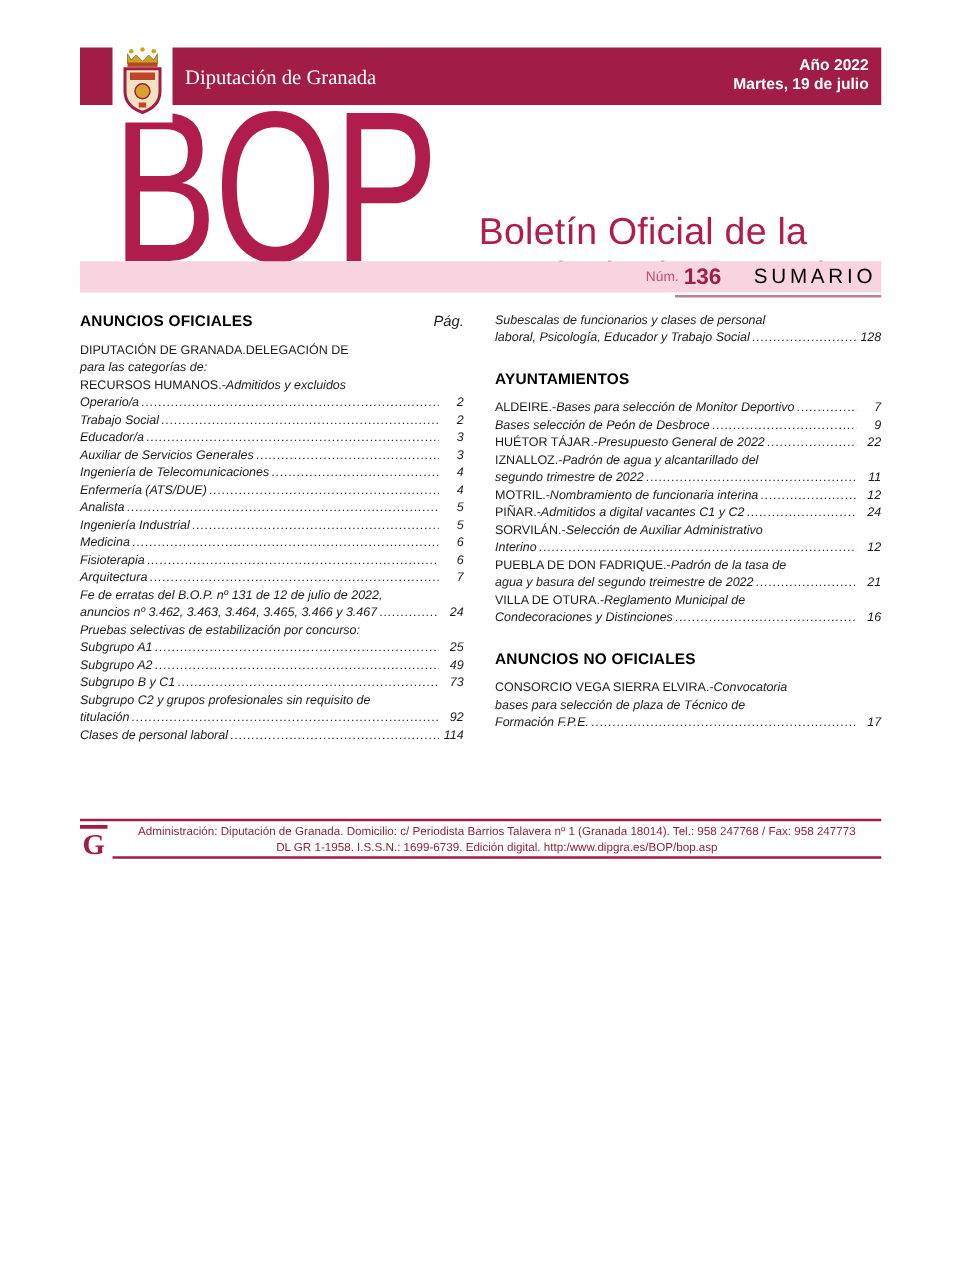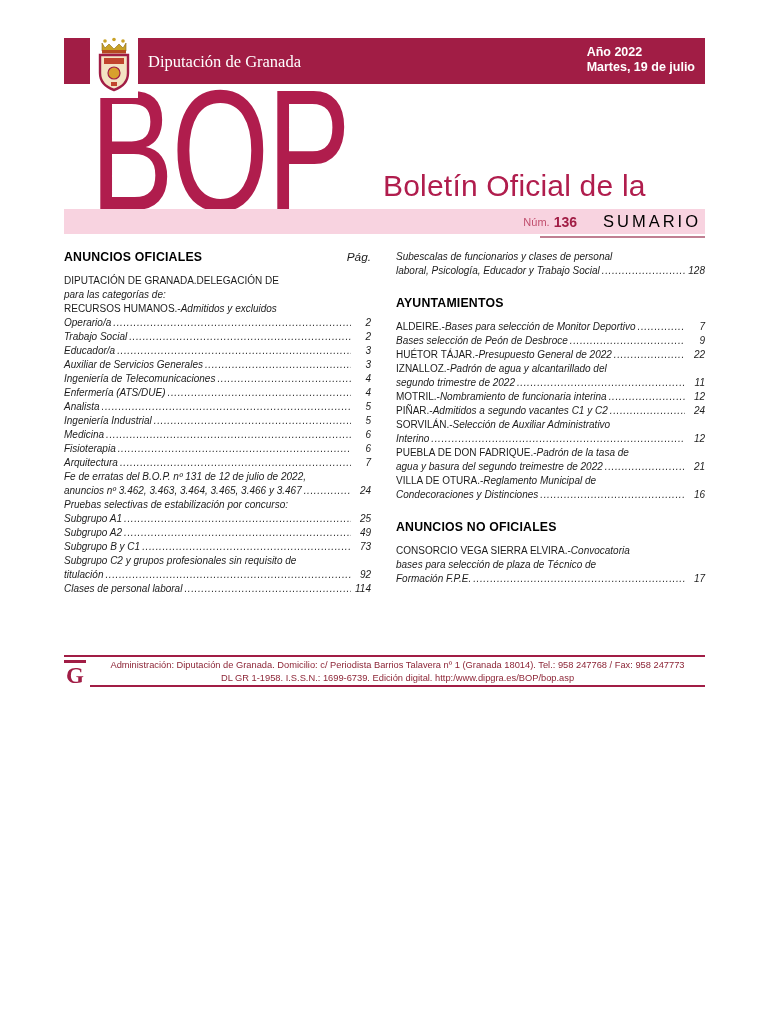--- a/index.html
+++ b/index.html
@@ -4,30 +4,30 @@
 <style>
   * { box-sizing: border-box; margin: 0; padding: 0; }
   body { width: 768px; height: 1024px; background: #fff; font-family: "Liberation Sans", sans-serif; }
   .page { position: relative; width: 768px; height: 1024px; background: #fff; overflow: hidden; }
 
   
   .top-bar { position: absolute; left: 64px; top: 38px; width: 641px; height: 46px; background: #a11d45; }
   .crest-box { position: absolute; left: 90px; top: 32px; width: 48px; height: 66px; background: #fff; padding: 1px 2px; z-index: 2; }
   .crest-box svg { width: 100%; height: 100%; display: block; }
   .org-name { position: absolute; left: 148px; top: 52px; color: #fff; font-family: "Liberation Serif", serif; font-size: 16.5px; z-index: 2; }
-  .date-block { position: absolute; right: 73px; top: 45px; color: #fff; font-weight: 700; font-size: 12.5px; line-height: 15px; z-index: 2; }
+  .date-block { position: absolute; right: 73px; top: 45px; text-align: right; color: #fff; font-weight: 700; font-size: 12.5px; line-height: 15px; z-index: 2; }
 
   
   .bop-logo { position: absolute; left: 90px; top: 64px; font-size: 172px; line-height: 1; font-weight: 400; color: #b01d4d; letter-spacing: -3px; transform: scaleX(0.73); transform-origin: left top; }
   .bulletin-title { position: absolute; left: 383px; top: 168px; color: #b01d4d; font-size: 30px; line-height: 35px; letter-spacing: 0.2px; }
 
   
   .sumario-bar { position: absolute; left: 64px; top: 209px; width: 641px; height: 25px; background: #f8d3e0; display: flex; justify-content: flex-end; align-items: center; padding-right: 4px; }
   .num-label { font-size: 11px; color: #c14f6e; margin-right: 4px; }
-  .num-value { font-size: 14px; font-weight: 700; color: #a11d45; }
+  .num-value { font-size: 18px; font-weight: 700; color: #a11d45; }
   .sumario-label { font-size: 16.5px; letter-spacing: 3px; color: #000000; margin-left: 26px; }
   .sumario-underline { position: absolute; left: 540px; top: 236px; width: 165px; height: 2px; background: #c07f92; }
 
   
   .toc-col { position: absolute; top: 250px; color: #1c1c1c; }
   #left-col  { left: 64px;  width: 307px; }
   #right-col { left: 396px; width: 309px; }
   .toc-section + .toc-section { margin-top: 18px; }
   .heading-row { display: flex; justify-content: space-between; align-items: baseline; margin-bottom: 10px; }
   .sec-heading { font-weight: 700; font-size: 12.3px; letter-spacing: 0.2px; color: #000; }
@@ -241,21 +241,21 @@
           <span class="pg">11</span>
         </div>
         <div class="toc-line">
           <span class="caps">MOTRIL.-</span>
           <span class="it">Nombramiento de funcionaria interina</span>
           <span class="leader"></span>
           <span class="pg">12</span>
         </div>
         <div class="toc-line">
           <span class="caps">PIÑAR.-</span>
-          <span class="it">Admitidos a segundo vacantes C1 y C2</span>
+          <span class="it">Admitidos a digital vacantes C1 y C2</span>
           <span class="leader"></span>
           <span class="pg">24</span>
         </div>
         <div class="toc-line">
           <span class="caps">SORVILÁN.-</span>
           <span class="it">Selección de Auxiliar Administrativo</span>
         </div>
         <div class="toc-line">
           <span class="it">Interino</span>
           <span class="leader"></span>

